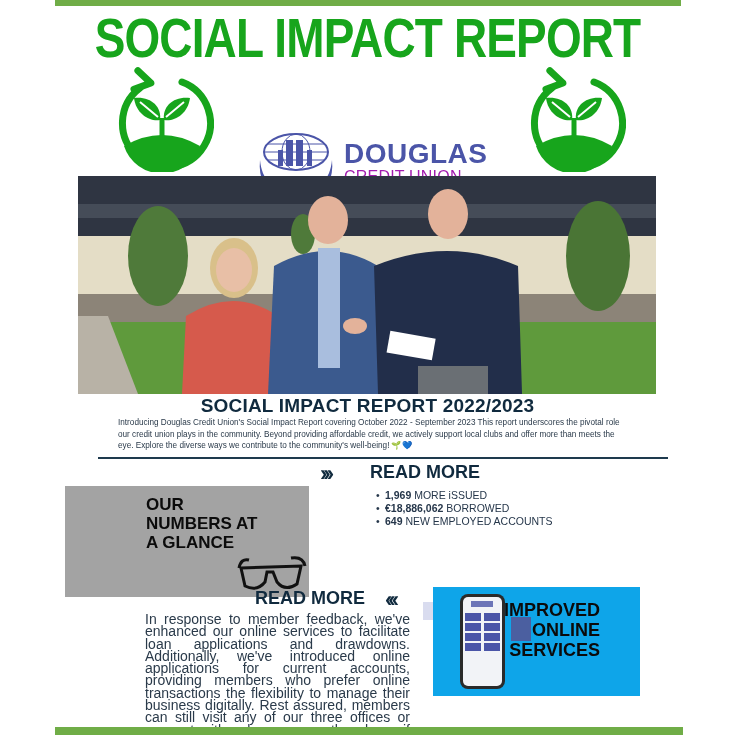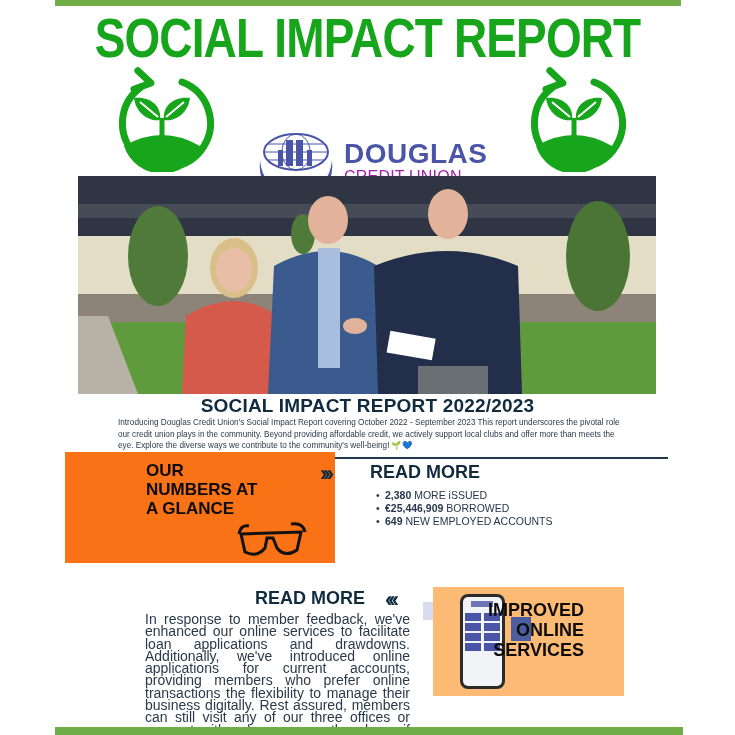--- a/index.html
+++ b/index.html
@@ -31,39 +31,39 @@
 
   #report-heading {
     left: 0; top: 395px; width: 735px; text-align: center;
     font-size: 19px; font-weight: 700; color: #102a3e; letter-spacing: 0.2px;
   }
   #intro {
     left: 118px; top: 417px; width: 510px; font-size: 8.2px; line-height: 11.5px; color: #2a3a4a;
   }
   #divider { left: 98px; top: 457px; width: 570px; height: 2px; background: #1e3a4e; }
 
-  #glance-box { left: 65px; top: 452px; width: 270px; height: 111px; background: #f97316; }
+  #glance-box { left: 65px; top: 486px; width: 244px; height: 111px; background: #a3a3a3; }
   #glance-box .txt { position: absolute; left: 81px; top: 9px; font-size: 17px; font-weight: 700; line-height: 19px; color: #0b0b0b; }
   #glasses { position: absolute; left: 170px; top: 68px; width: 72px; height: 38px; }
 
   #chev-right { left: 320px; top: 461px; font-size: 22px; font-weight: 700; color: #102a3e; letter-spacing: -4px; }
   #readmore-1 { left: 370px; top: 462px; font-size: 18px; font-weight: 700; color: #102a3e; }
   #stats { left: 376px; top: 489px; list-style: none; font-size: 10.5px; color: #25364a; }
   #stats li { height: 13.2px; line-height: 13.2px; white-space: nowrap; }
   #stats li::before { content: "•"; display: inline-block; width: 9px; color: #25364a; }
   #stats b { font-weight: 700; }
 
   #readmore-2 { left: 255px; top: 588px; font-size: 18px; font-weight: 700; color: #102a3e; }
   #chev-left { left: 385px; top: 587px; font-size: 22px; font-weight: 700; color: #102a3e; letter-spacing: -4px; }
   #online-text {
     left: 145px; top: 613px; width: 265px; font-size: 14px; line-height: 12.3px; color: #2a3a4a; text-align: justify;
   }
 
   .deco { background: #d9dcef; }
-  #online-box { left: 433px; top: 587px; width: 191px; height: 109px; background: #fdba74; }
+  #online-box { left: 433px; top: 587px; width: 207px; height: 109px; background: #0ea5e9; }
   #online-box .t { position: absolute; right: 40px; font-size: 18px; font-weight: 700; color: #0b0b0b; text-align: right; line-height: 20px; }
   #phone { position: absolute; left: 27px; top: 7px; width: 45px; height: 95px; background: #2a2a2a; border-radius: 8px; padding: 3px; }
   #phone .screen { width: 100%; height: 100%; background: #f2f3f7; border-radius: 5px; position: relative; overflow: hidden; }
   #phone .tile { position: absolute; width: 16px; height: 8px; background: #4b55a8; }
 </style>
 </head>
 <body>
 
 <div id="top-bar" class="abs bar"></div>
 
@@ -149,22 +149,22 @@
     <path d="M4 14 Q6 4 14 6" fill="none" stroke="#111" stroke-width="3"></path>
     <path d="M56 4 Q68 2 70 12" fill="none" stroke="#111" stroke-width="3"></path>
     <path d="M6 14 L66 12 L62 30 Q50 38 42 28 L38 18 L32 18 L30 28 Q22 38 10 32 Z" fill="none" stroke="#111" stroke-width="3"></path>
   </svg>
 </div>
 
 <div id="chev-right" class="abs">›››</div>
 <div id="readmore-1" class="abs">READ MORE</div>
 
 <ul id="stats" class="abs">
-  <li><b>2,380</b><span> MORE iSSUED</span></li>
-  <li><b>€25,446,909</b><span> BORROWED</span></li>
+  <li><b>1,969</b><span> MORE iSSUED</span></li>
+  <li><b>€18,886,062</b><span> BORROWED</span></li>
   <li><b>649</b><span> NEW EMPLOYED ACCOUNTS</span></li>
 </ul>
 
 <div id="readmore-2" class="abs">READ MORE</div>
 <div id="chev-left" class="abs">‹‹‹</div>
 <div id="online-text" class="abs">In response to member feedback, we've enhanced our online services to facilitate loan applications and drawdowns. Additionally, we've introduced online applications for current accounts, providing members who prefer online transactions the flexibility to manage their business digitally. Rest assured, members can still visit any of our three offices or connect with a human over the phone if they prefer a personal touch. Your convenience is our priority! 🌐💼</div>
 
 <div class="abs deco" style="left:423px;top:602px;width:18px;height:18px;"></div>
 <div class="abs" style="left:442px;top:622px;width:28px;height:18px;background:#5e8d6a;"></div>
 <div class="abs" style="left:442px;top:659px;width:16px;height:18px;background:#4b5fa0;"></div>

